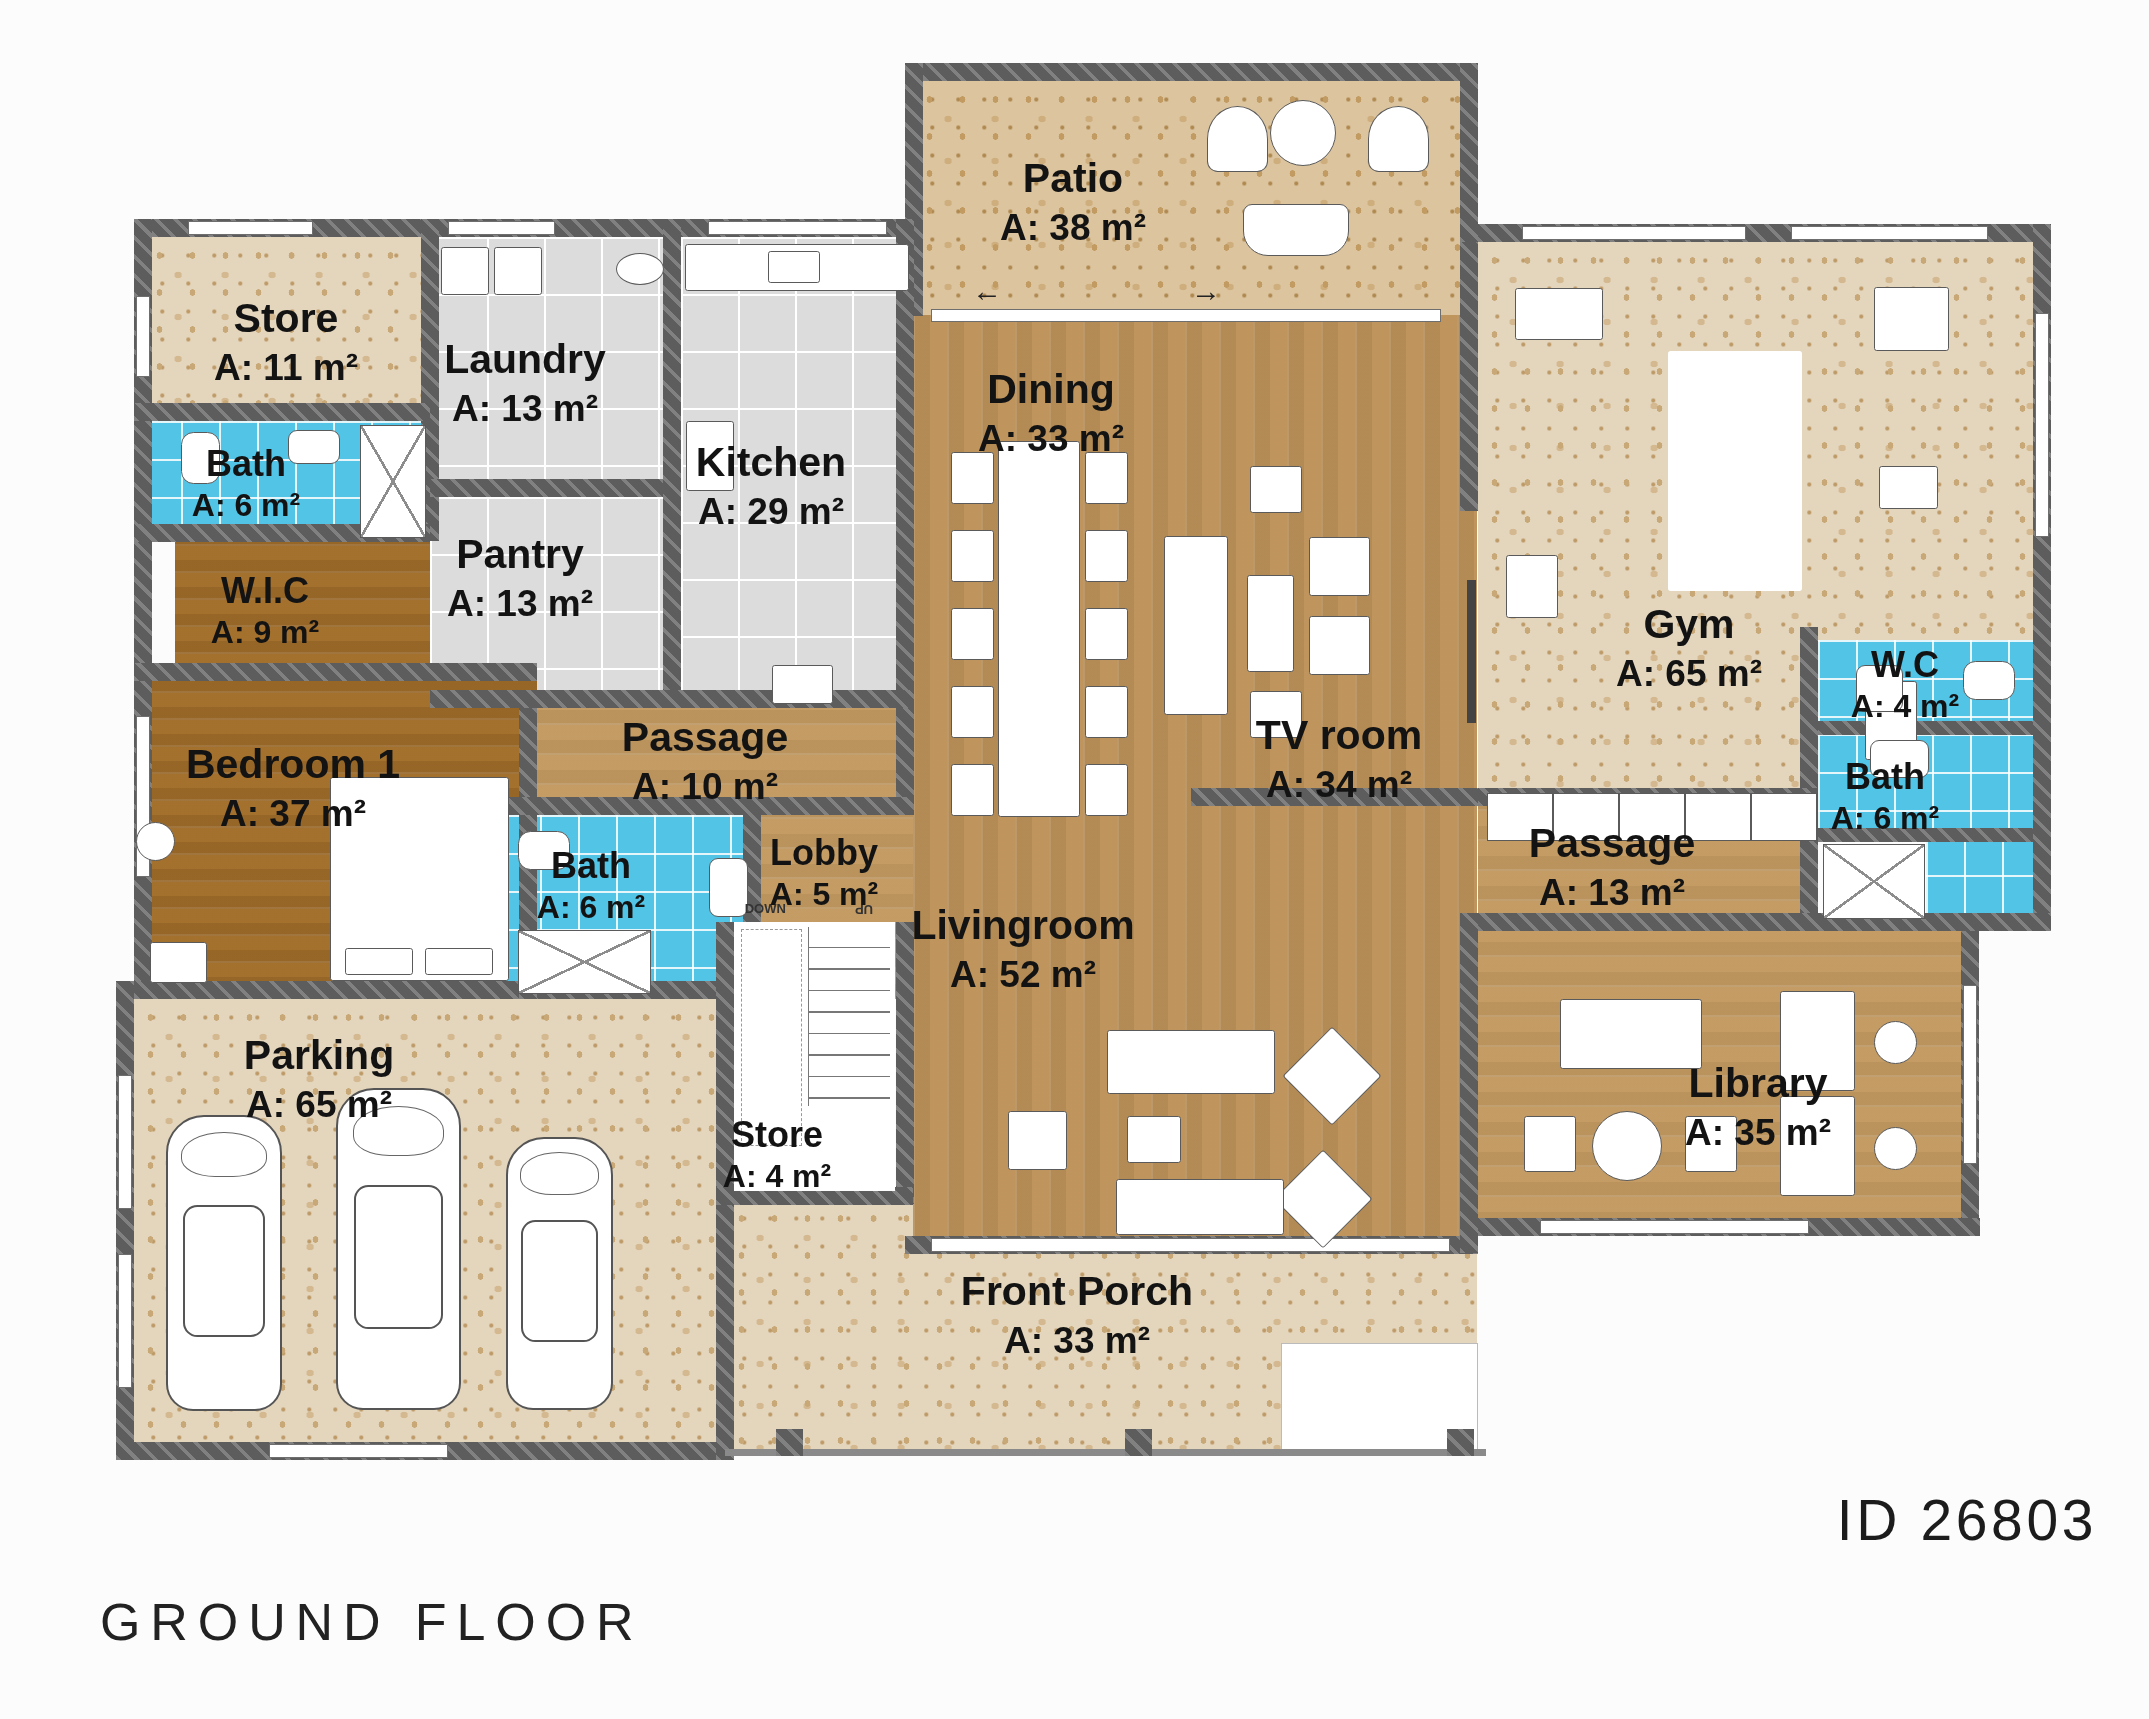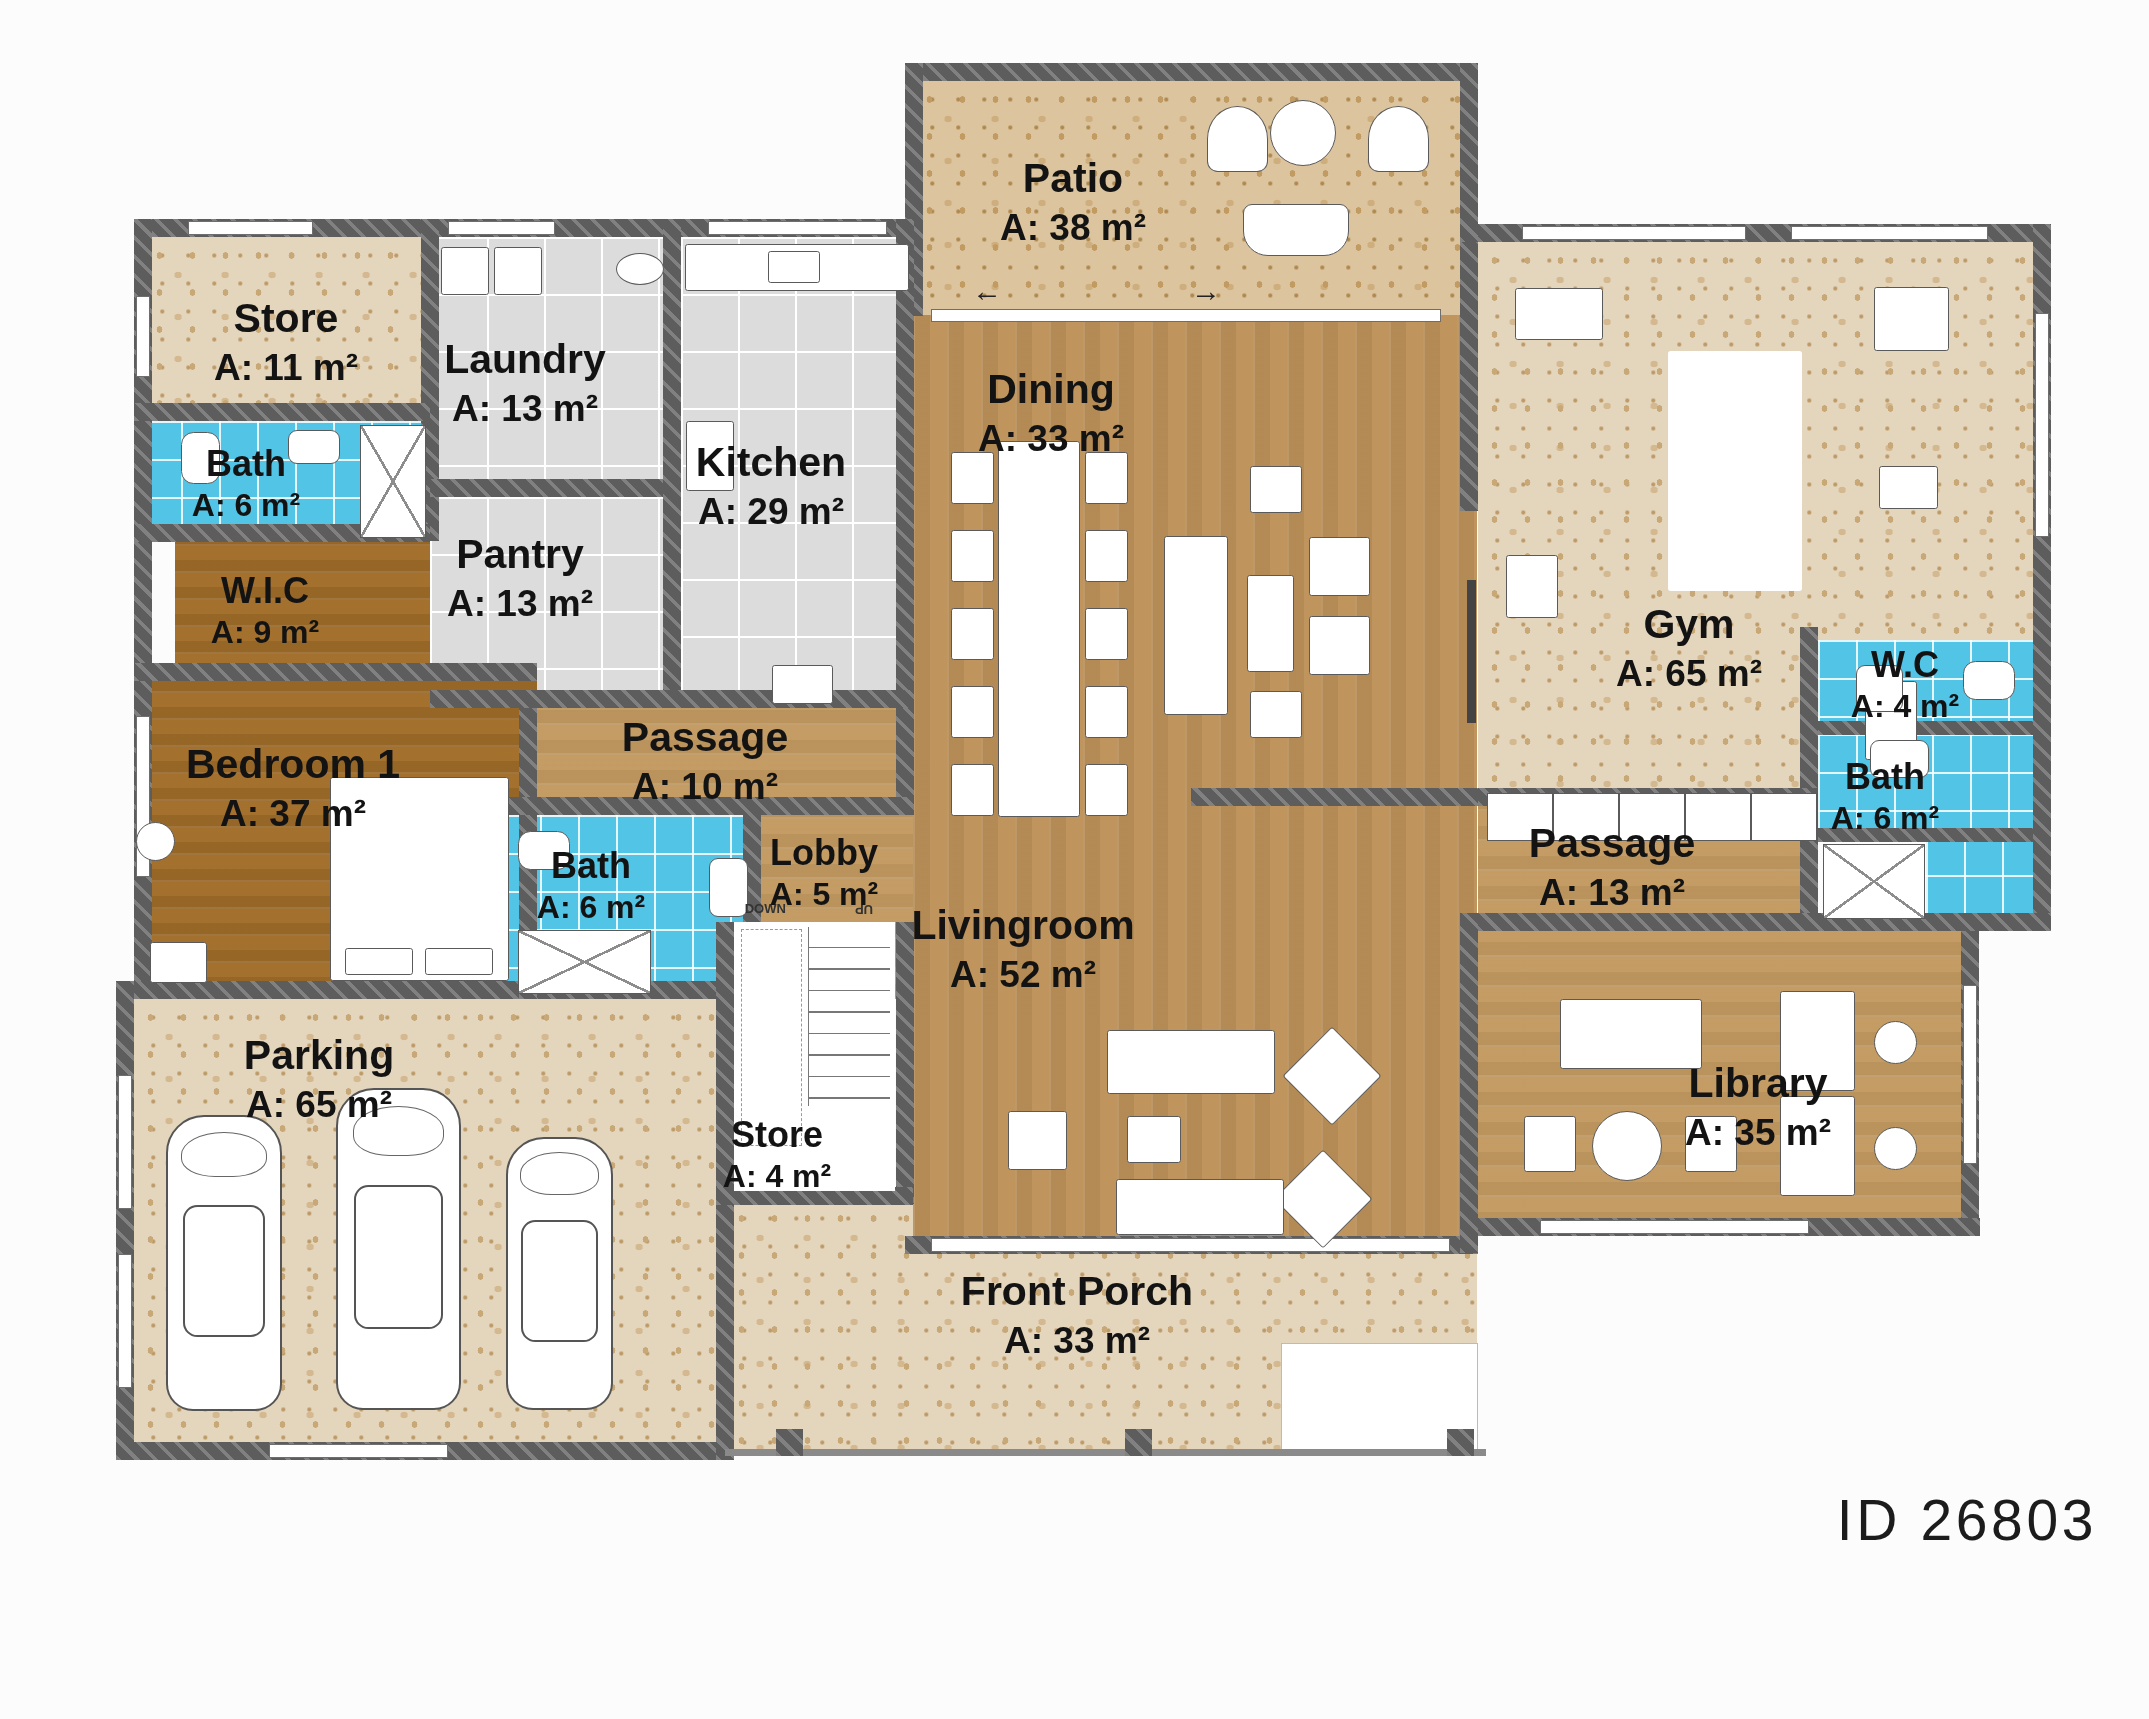--- a/index.html
+++ b/index.html
@@ -324,20 +324,24 @@
       <span class="ar">A: 5 m²</span>
     </div>
   <div class="rlabel" style="left:1073px;top:202px">
       <span class="nm">Patio</span>
       <span class="ar">A: 38 m²</span>
     </div>
   <div class="rlabel" style="left:1051px;top:413px">
       <span class="nm">Dining</span>
       <span class="ar">A: 33 m²</span>
     </div>
+  <div class="rlabel" style="left:1339px;top:759px">
+      <span class="nm">TV room</span>
+      <span class="ar">A: 34 m²</span>
+    </div>
   <div class="rlabel" style="left:1689px;top:648px">
       <span class="nm">Gym</span>
       <span class="ar">A: 65 m²</span>
     </div>
   <div class="rlabel sm" style="left:1905px;top:685px">
       <span class="nm">W.C</span>
       <span class="ar">A: 4 m²</span>
     </div>
   <div class="rlabel sm" style="left:1885px;top:797px">
       <span class="nm">Bath</span>
@@ -361,18 +365,19 @@
     </div>
   <div class="rlabel sm" style="left:777px;top:1155px">
       <span class="nm">Store</span>
       <span class="ar">A: 4 m²</span>
     </div>
   <div class="rlabel" style="left:1077px;top:1315px">
       <span class="nm">Front Porch</span>
       <span class="ar">A: 33 m²</span>
     </div>
 
+  <div class="footer-title">GROUND FLOOR</div>
   <div class="brand">
     <div class="pid">ID 26803</div>
   </div>
 
 </div>
 
 
 </body></html>

